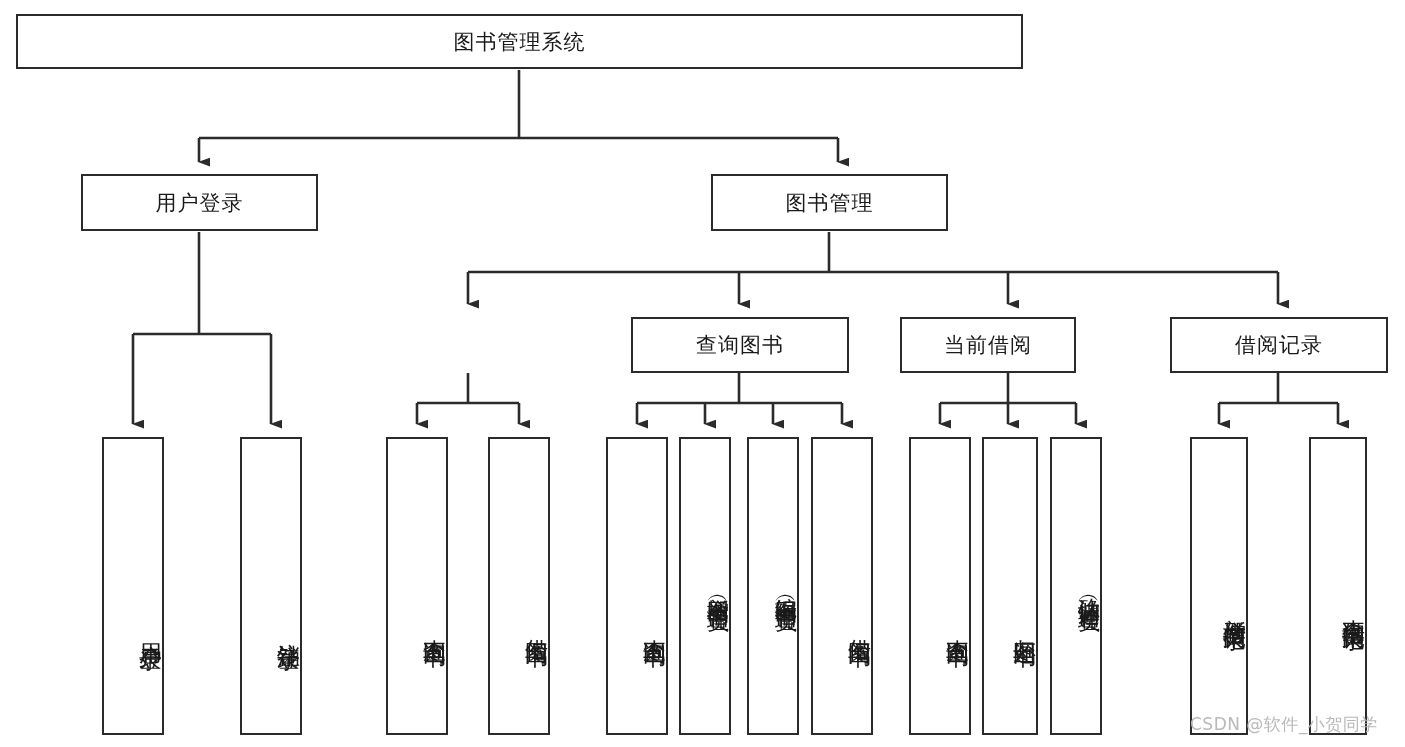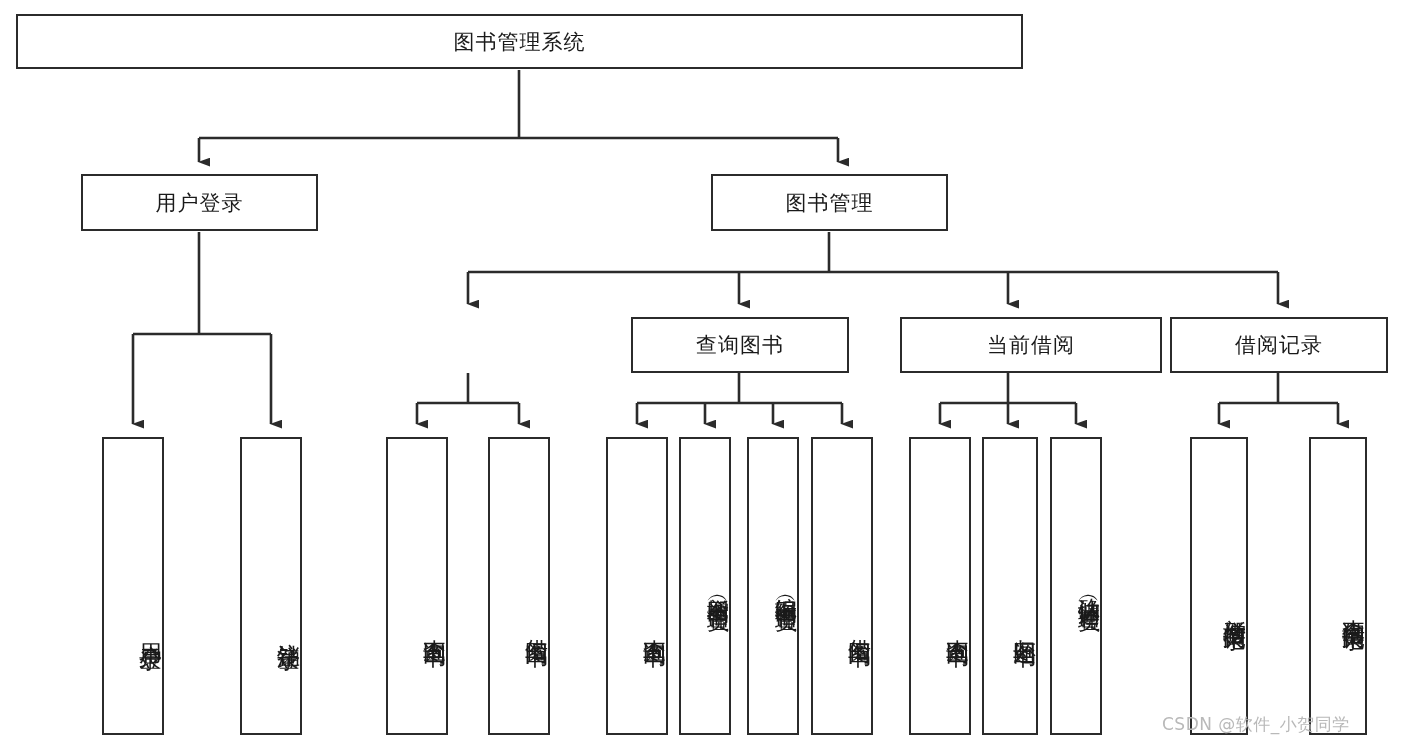--- a/index.html
+++ b/index.html
@@ -129,21 +129,21 @@
   <div class="node horiz" style="left:81px; top:174px; width:237px; height:57px;">
     <span class="node-label">用户登录</span>
   </div>
   <div class="node horiz" style="left:711px; top:174px; width:237px; height:57px;text-align:right;">
     <span class="node-label">图书管理</span>
   </div>
 
   <div class="node horiz" style="left:631px; top:317px; width:218px; height:56px;">
     <span class="node-label">查询图书</span>
   </div>
-  <div class="node horiz" style="left:900px; top:317px; width:262px; height:56px;">
+  <div class="node horiz" style="left:900px; top:317px; width:176px; height:56px;">
     <span class="node-label">当前借阅</span>
   </div>
   <div class="node horiz" style="left:1170px; top:317px; width:218px; height:56px;">
     <span class="node-label">借阅记录</span>
   </div>
 
   <div class="node vert" style="left:102px; top:437px; width:62px; height:298px; padding-top:86px;">
     <span class="node-label">用户登录</span>
   </div>
   <div class="node vert" style="left:240px; top:437px; width:62px; height:298px; padding-top:86px;">
@@ -180,15 +180,15 @@
     <span class="node-label">确认归还（管理员）</span>
   </div>
 
   <div class="node vert" style="left:1190px; top:437px; width:58px; height:298px; padding-top:42px;">
     <span class="node-label">新增借阅记录</span>
   </div>
   <div class="node vert" style="left:1309px; top:437px; width:58px; height:298px; padding-top:42px;">
     <span class="node-label">查询借阅记录</span>
   </div>
 
-  <div class="watermark" style="left:1162px; top:713px;">CSDN @软件_小贺同学</div>
+  <div class="watermark" style="left:1190px; top:713px;">CSDN @软件_小贺同学</div>
 
 </div>
 
 </body></html>

